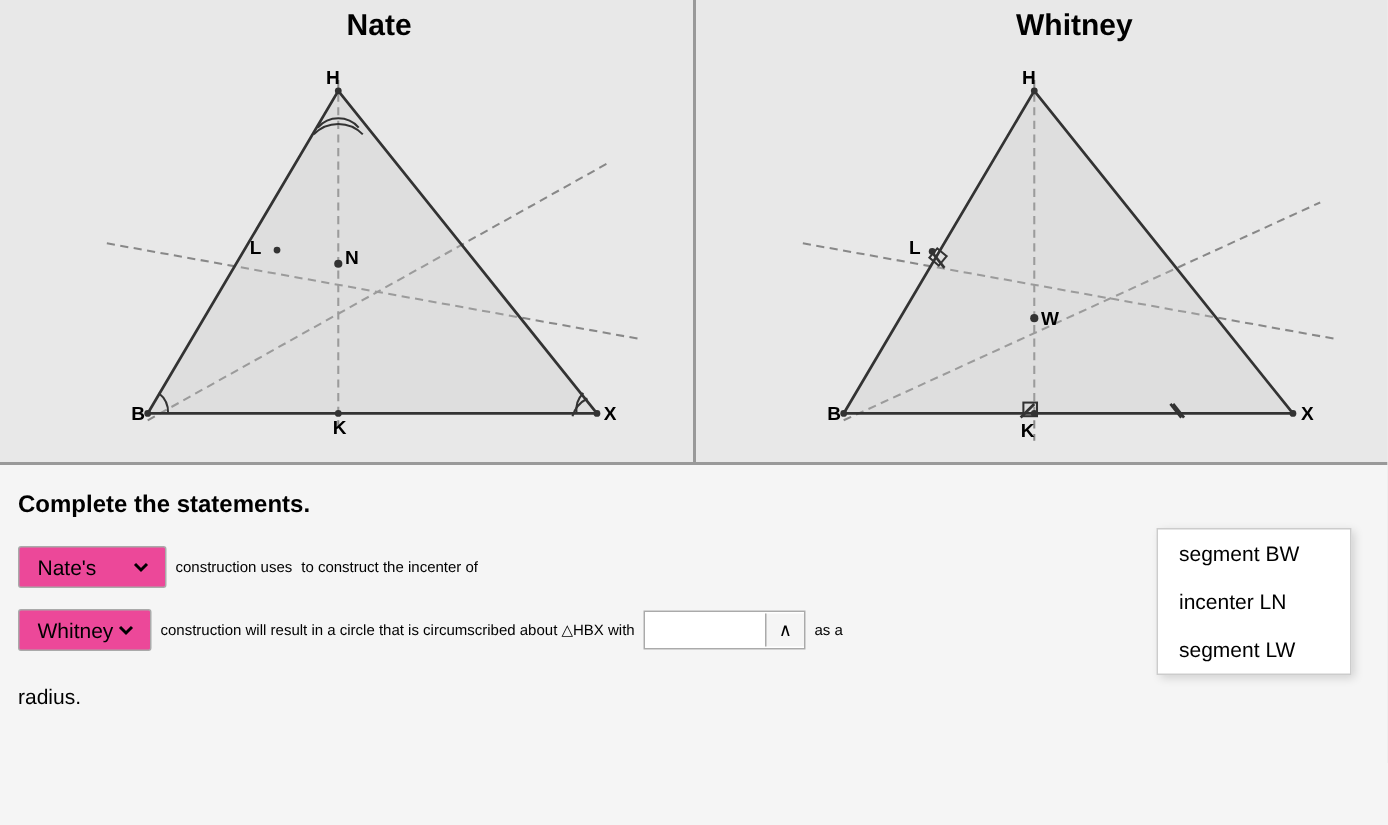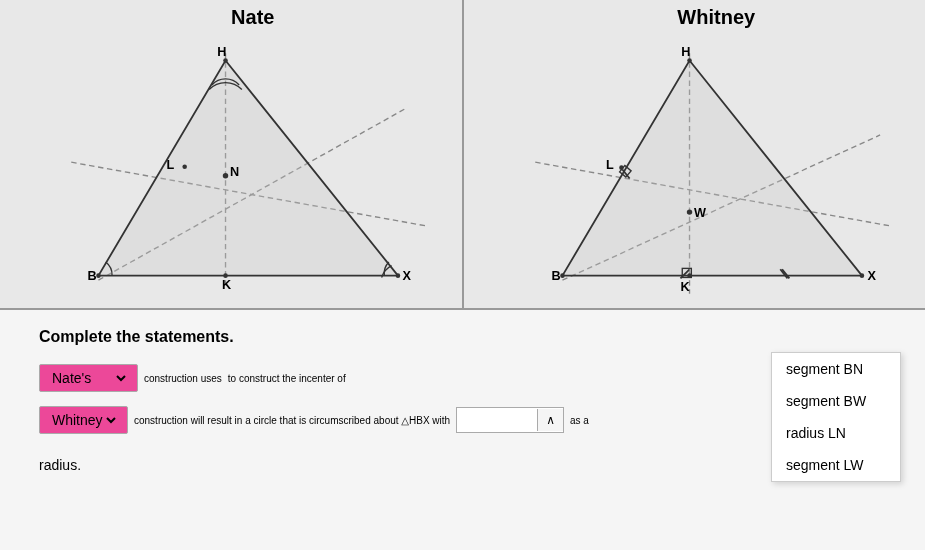--- a/index.html
+++ b/index.html
@@ -46,21 +46,21 @@
     }
 
     .diagram-svg {
       width: 100%;
       height: 280px;
     }
 
     .bottom-section {
       flex: 1;
       background: #f5f5f5;
-      padding: 18px 24px 14px 39px;
+      padding: 18px 24px 14px 12px;
       position: relative;
     }
 
     .complete-label {
       font-size: 16px;
       font-weight: bold;
       color: #000;
       margin-bottom: 18px;
     }
 
@@ -253,20 +253,19 @@
         <input type="text" value="" style="">
         <div class="arrow-btn">∧</div>
       </div>
       <span class="static-text">as a</span>
     </div>
     <div style="margin-top:22px;">
       <span class="radius-text">radius.</span>
     </div>
 
     <div class="dropdown-menu">
-      <div class="dropdown-menu-item">segment BN</div>
       <div class="dropdown-menu-item">segment BW</div>
-      <div class="dropdown-menu-item">radius LN</div>
+      <div class="dropdown-menu-item">incenter LN</div>
       <div class="dropdown-menu-item">segment LW</div>
     </div>
 
   </div>
 </div>
 
 </body></html>

